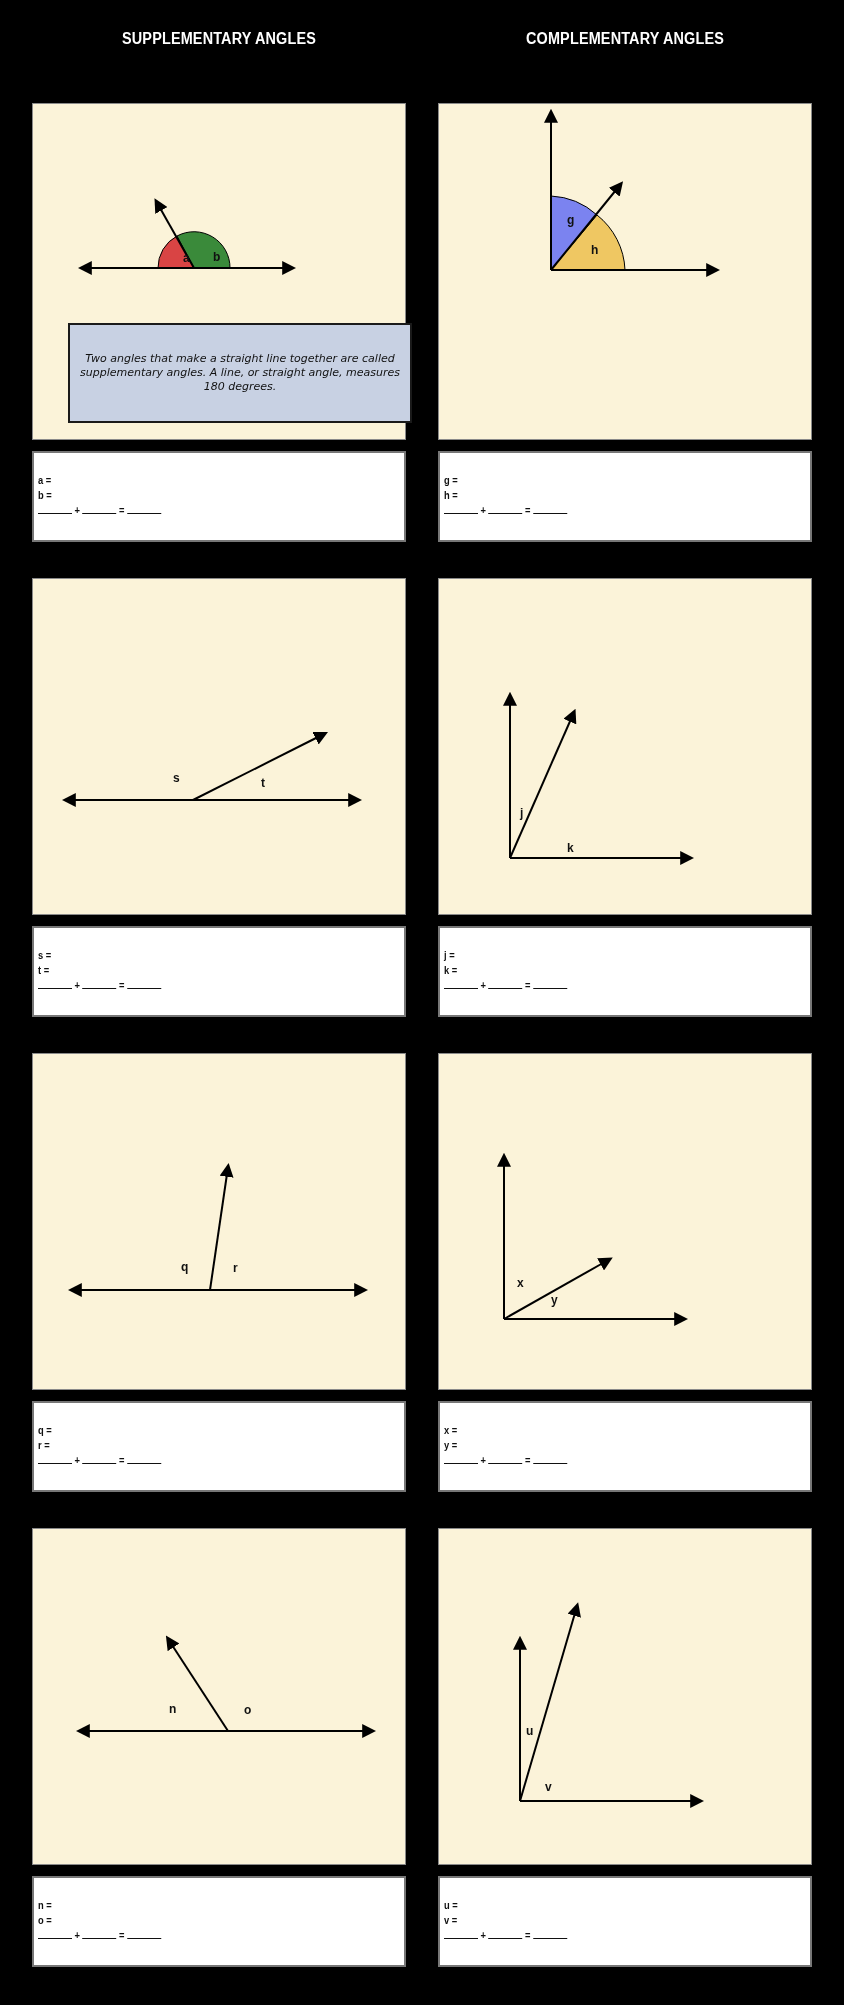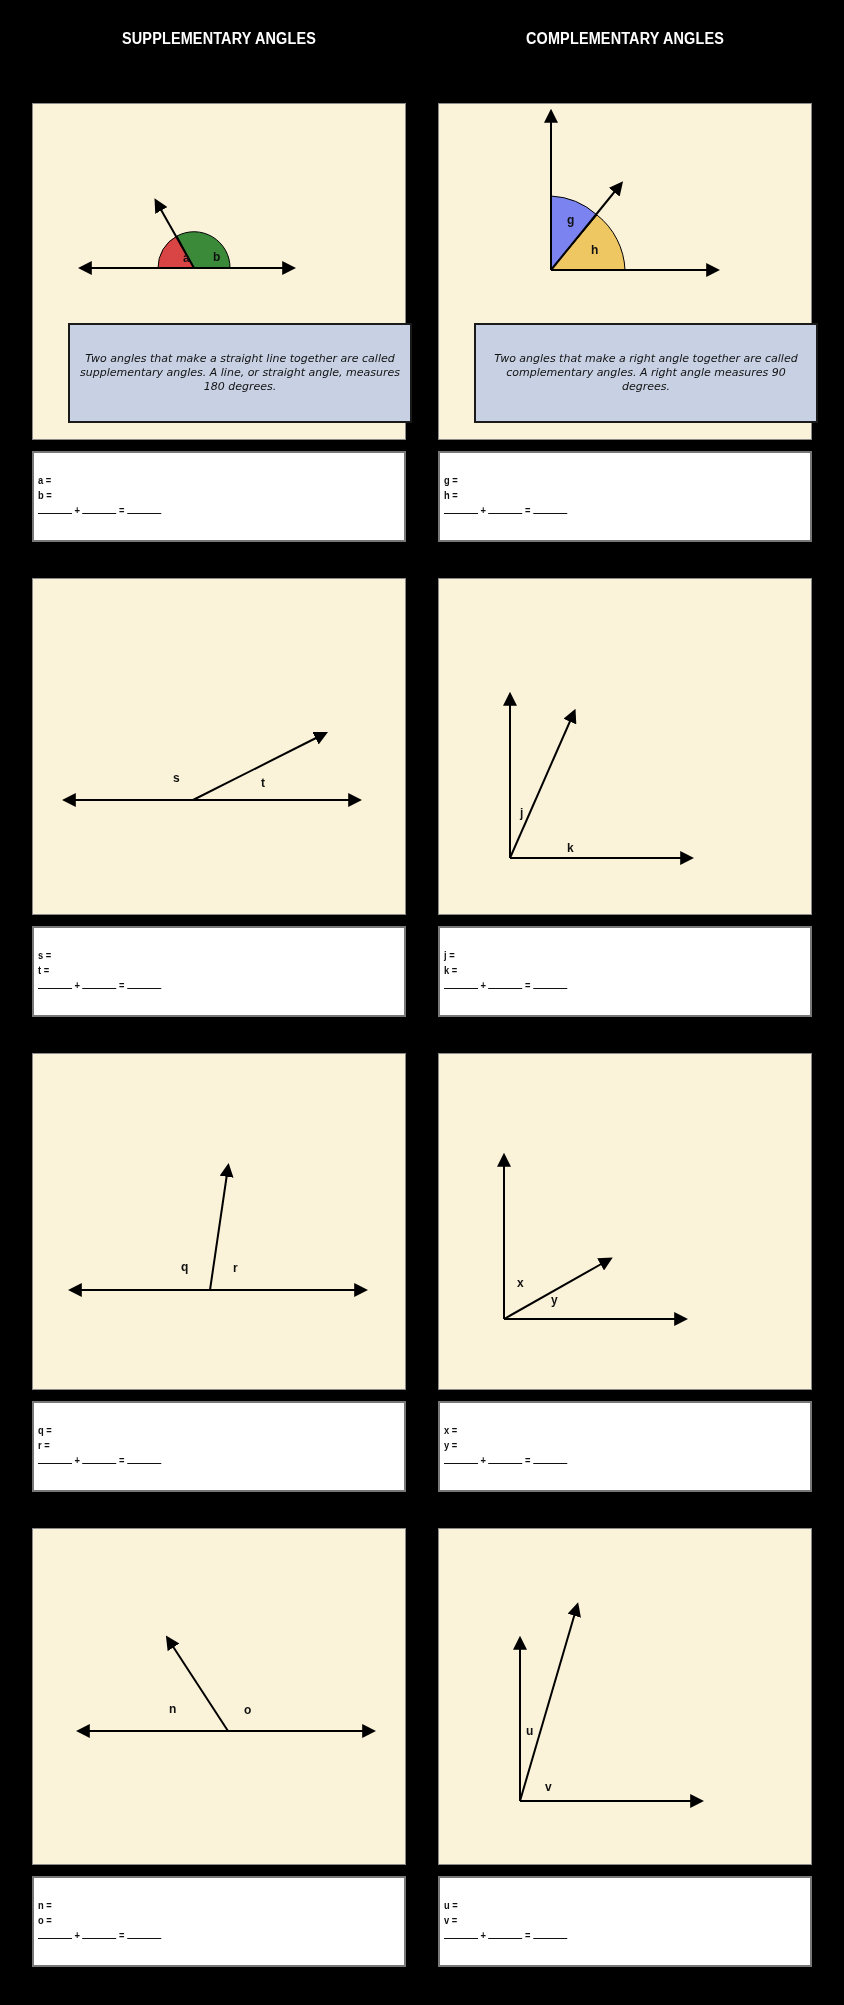--- a/index.html
+++ b/index.html
@@ -43,21 +43,20 @@
 <div class="panel" style="left:438px; top:103px;">
   <svg width="372" height="335">
     <path d="M112,166 L112,92 A74,74 0 0 1 158,111 Z" fill="#7b83f0" stroke="#000" stroke-width="1"></path>
     <path d="M112,166 L158,111 A74,74 0 0 1 186,166 Z" fill="#efc762" stroke="#000" stroke-width="1"></path>
     <line x1="112" y1="166" x2="112" y2="16" stroke="#000" stroke-width="2" marker-end="url(#arr)"></line>
     <line x1="112" y1="166" x2="270" y2="166" stroke="#000" stroke-width="2" marker-end="url(#arr)"></line>
     <line x1="112" y1="166" x2="177" y2="86" stroke="#000" stroke-width="2" marker-end="url(#arr)"></line>
     <text class="lbl" x="128" y="120">g</text>
     <text class="lbl" x="152" y="150">h</text>
   </svg>
-  <div class="caption">Two angles that make a right angle together are called complementary angles. A right angle measures 90 degrees.</div>
 </div>
 
 <div class="answer" style="left:32px; top:451px;">
   <div class="lines">
     <div>a =</div>
     <div>b =</div>
     <div><span class="blank"></span><span class="op">+</span><span class="blank"></span><span class="op">=</span><span class="blank"></span></div>
   </div>
 </div>
 

